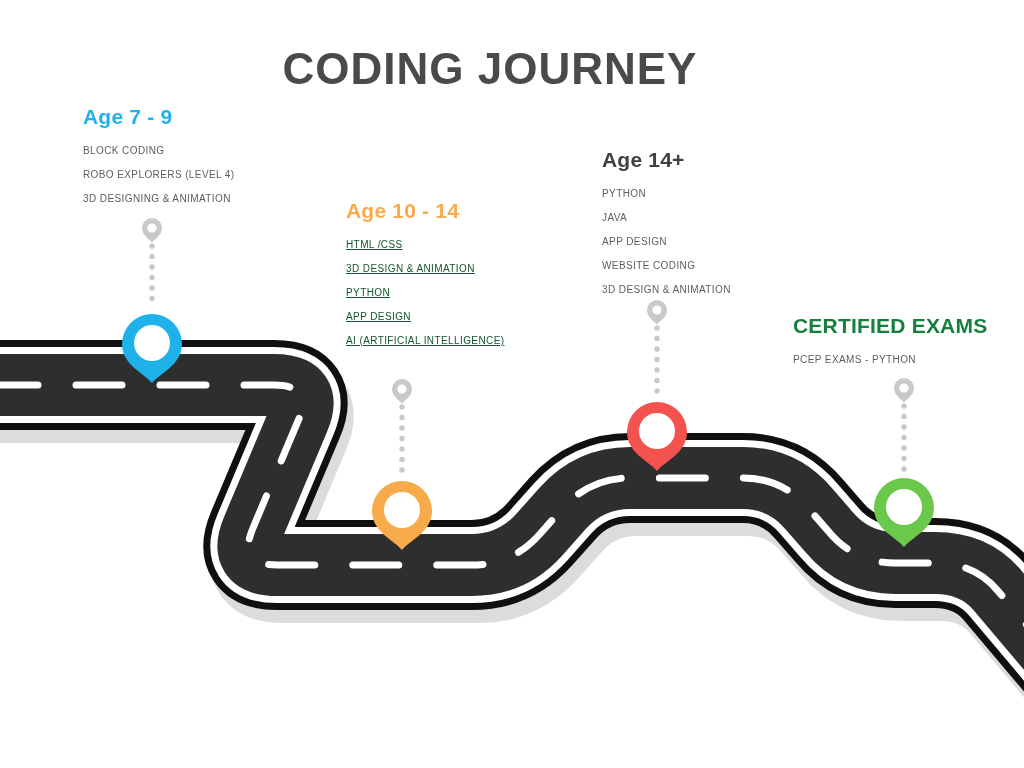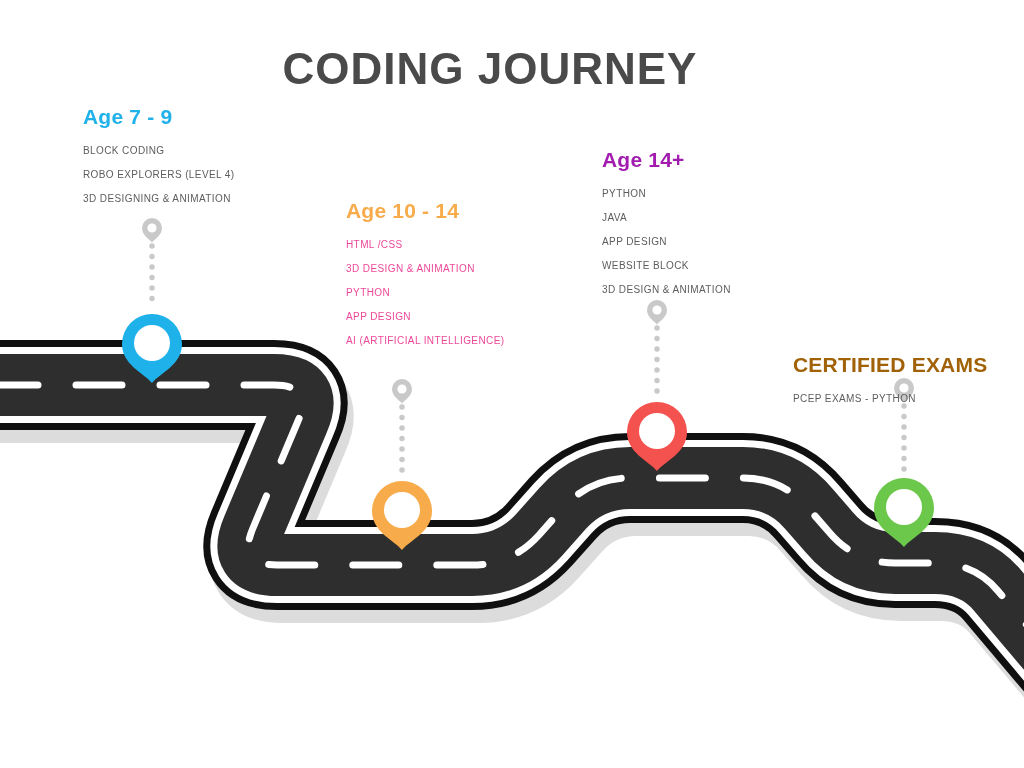--- a/index.html
+++ b/index.html
@@ -91,40 +91,40 @@
     <div class="ms-heading" style="color: rgb(31, 177, 233);">Age 7 - 9</div>
     <div class="ms-items" style="color: rgb(93, 93, 93);">
       <div class="ms-item">BLOCK CODING</div>
       <div class="ms-item">ROBO EXPLORERS (LEVEL 4)</div>
       <div class="ms-item">3D DESIGNING &amp; ANIMATION</div>
     </div>
   </div>
 
   <div class="milestone" style="left:346px;top:199px;">
     <div class="ms-heading" style="color: rgb(248, 171, 74);">Age 10 - 14</div>
-    <div class="ms-items" style="color: #ec4899;">
+    <div class="ms-items" style="color: #14532d; text-decoration: underline;">
       <div class="ms-item">HTML /CSS</div>
       <div class="ms-item">3D DESIGN &amp; ANIMATION</div>
       <div class="ms-item">PYTHON</div>
       <div class="ms-item">APP DESIGN</div>
       <div class="ms-item">AI (ARTIFICIAL INTELLIGENCE)</div>
     </div>
   </div>
 
   <div class="milestone" style="left:602px;top:148px;">
-    <div class="ms-heading" style="color: #a21caf;">Age 14+</div>
+    <div class="ms-heading" style="color: #404040;">Age 14+</div>
     <div class="ms-items" style="color: rgb(93, 93, 93);">
       <div class="ms-item">PYTHON</div>
       <div class="ms-item">JAVA</div>
       <div class="ms-item">APP DESIGN</div>
-      <div class="ms-item">WEBSITE BLOCK</div>
+      <div class="ms-item">WEBSITE CODING</div>
       <div class="ms-item">3D DESIGN &amp; ANIMATION</div>
     </div>
   </div>
 
   <div class="milestone" style="left:793px;top:314px;">
-    <div class="ms-heading" style="color: #a16207; margin-top: 39px;">CERTIFIED EXAMS</div>
+    <div class="ms-heading" style="color: #15803d;">CERTIFIED EXAMS</div>
     <div class="ms-items" style="color: rgb(93, 93, 93);">
       <div class="ms-item">PCEP EXAMS - PYTHON</div>
     </div>
   </div>
 
 </div>
 
 </body></html>

